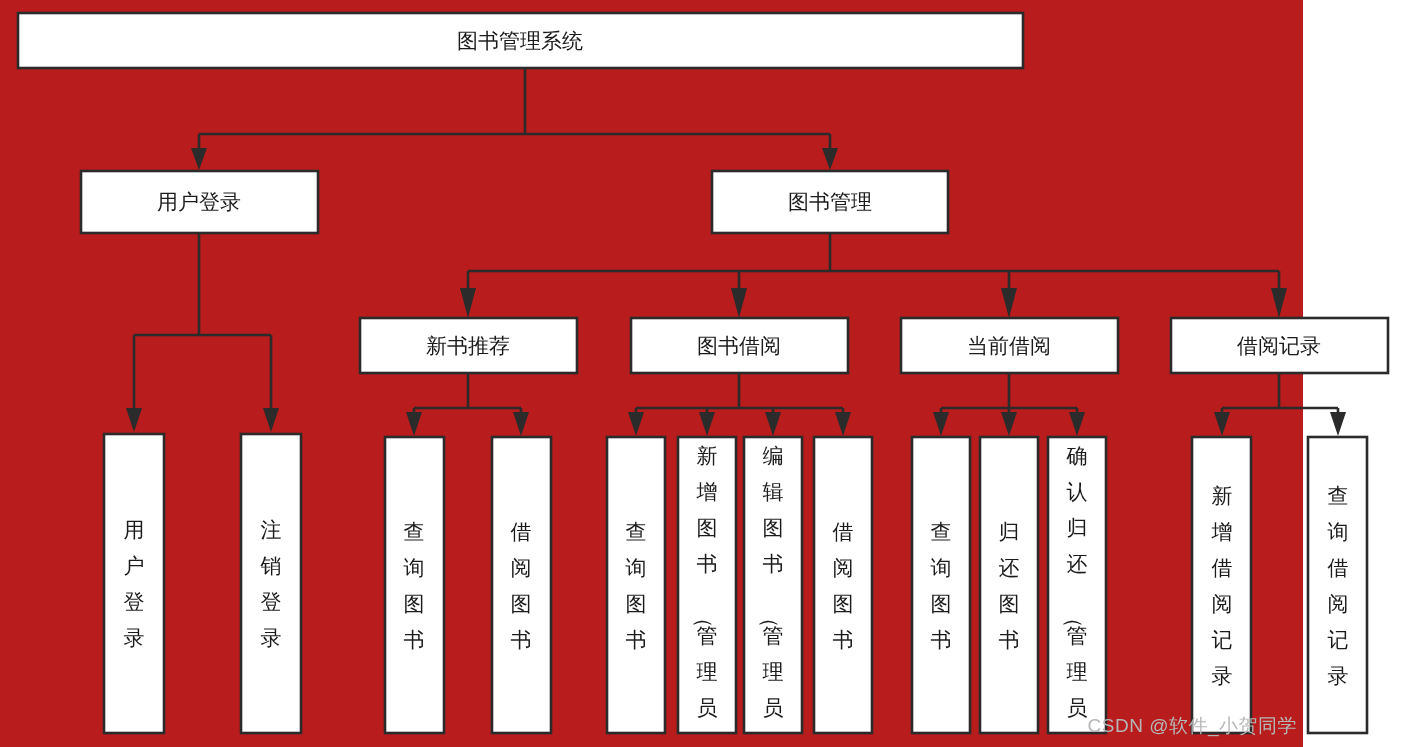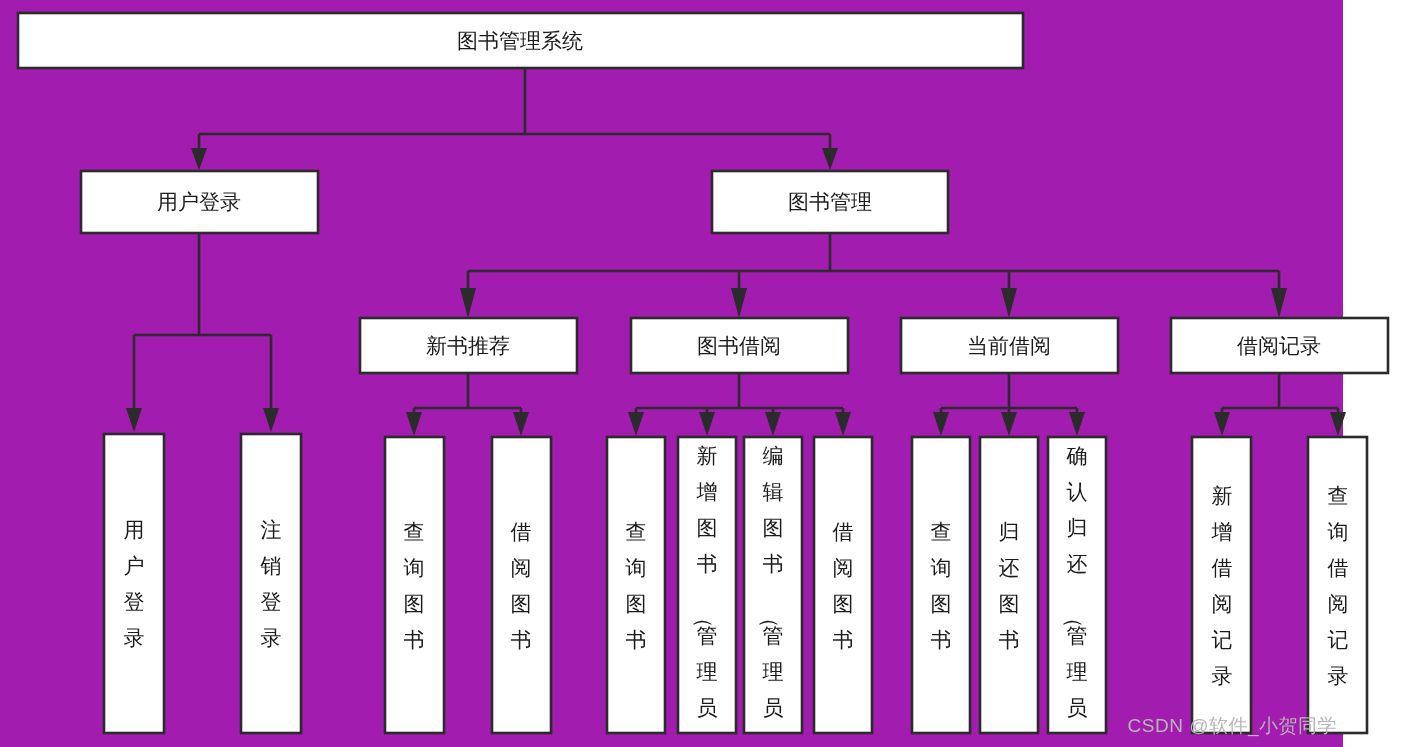--- a/index.html
+++ b/index.html
@@ -10,22 +10,21 @@
   body {
     width: 1405px;
     height: 747px;
     overflow: hidden;
     font-family: "Liberation Sans", "DejaVu Sans", sans-serif;
   }
   #diagram-root {
     position: relative;
     width: 1303px;
     height: 747px;
-    background: #a21caf;
-    padding-left: 40px;
+    background: #b91c1c;
   }
   svg#flow-svg {
     position: absolute;
     top: 0;
     left: 0;
     width: 1405px;
     height: 747px;
     display: block;
   }
   .node-box {

